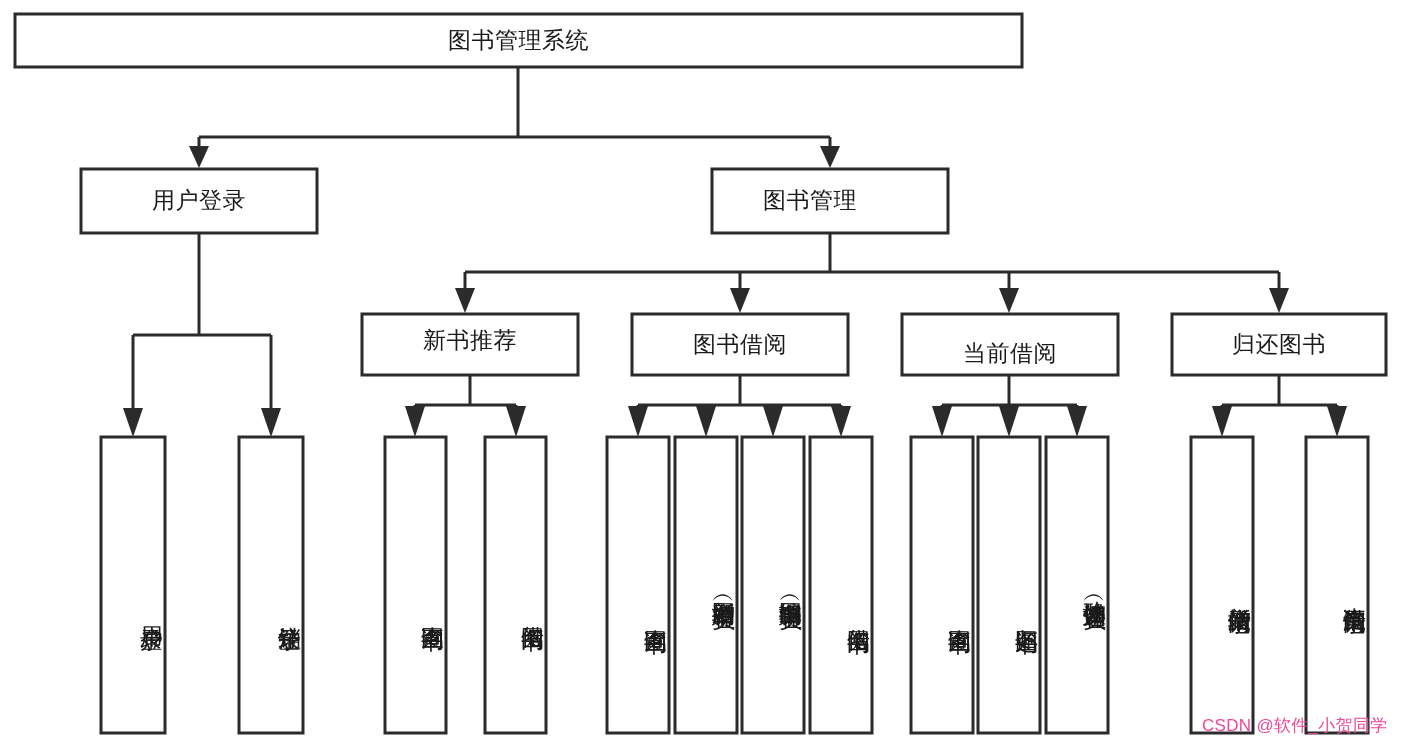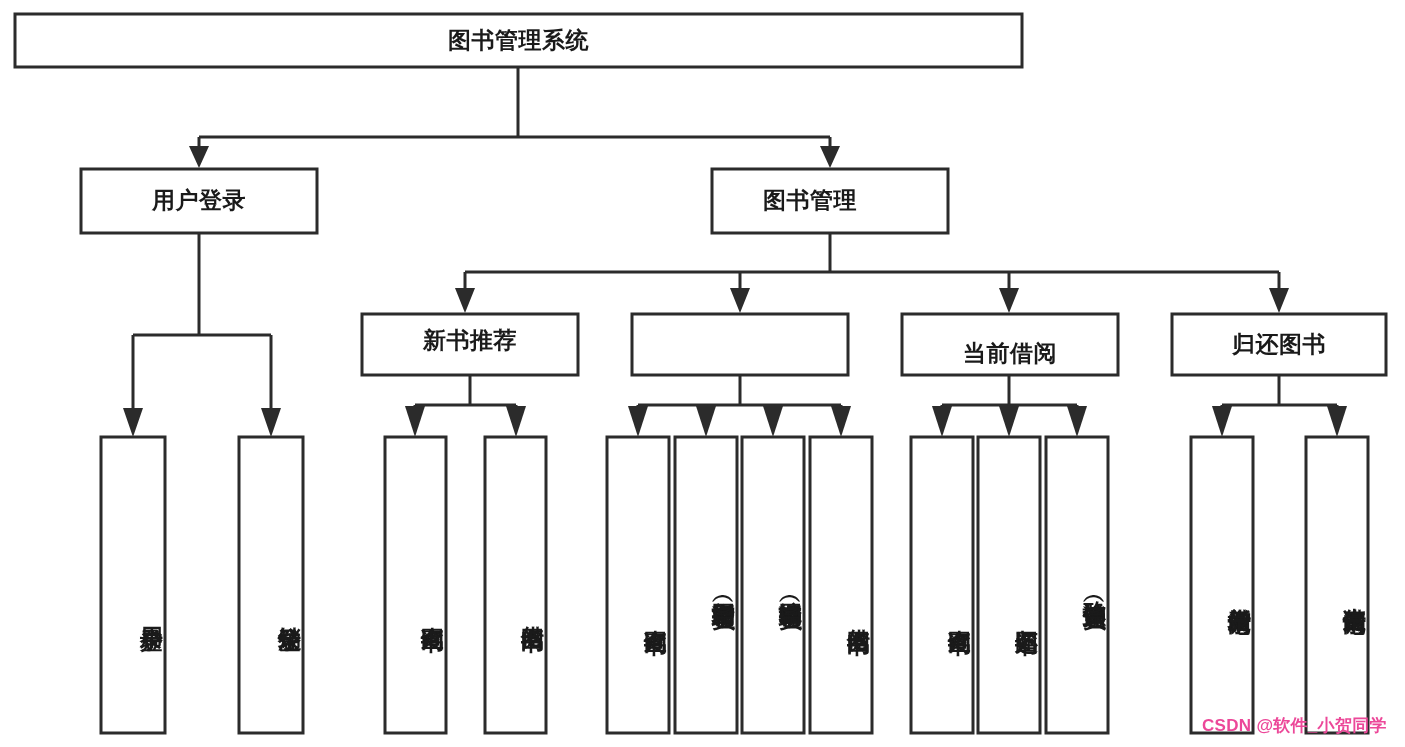--- a/index.html
+++ b/index.html
@@ -11,21 +11,20 @@
     width: 1405px;
     height: 747px;
     font-family: "Liberation Sans", "DejaVu Sans", sans-serif;
     overflow: hidden;
     position: relative;
   }
   #diagram-root {
     position: relative;
     width: 1405px;
     height: 747px;
-    font-weight: bold;
   }
   svg.diagram-svg {
     position: absolute;
     top: 0;
     left: 0;
     width: 1405px;
     height: 747px;
     display: block;
   }
   .node-box {
@@ -197,20 +196,21 @@
     <rect class="node-box" x="1191" y="437" width="62" height="296"></rect>
     <rect class="node-box" x="1306" y="437" width="62" height="296"></rect>
   </svg>
 
   <div class="node-label-h" style="left:15px; top:14px; width:1007px; height:53px;">图书管理系统</div>
 
   <div class="node-label-h" style="left:81px; top:169px; width:236px; height:64px;">用户登录</div>
   <div class="node-label-h" style="left:712px; top:169px; width:196px; height:64px;">图书管理</div>
 
   <div class="node-label-h" style="left:362px; top:314px; width:216px; height:54px;border-radius:13px;">新书推荐</div>
+  <div class="node-label-h" style="left:632px; top:314px; width:216px; height:61px;">图书借阅</div>
   <div class="node-label-h" style="left:902px; top:314px; width:216px; height:79px;">当前借阅</div>
   <div class="node-label-h" style="left:1172px; top:314px; width:214px; height:61px;">归还图书</div>
 
   <div class="node-label-v" style="left:101px; top:487px; width:64px; height:246px;">
       <span>用户登录</span>
     </div>
   <div class="node-label-v" style="left:239px; top:487px; width:64px; height:246px;">
       <span>注销登录</span>
     </div>
 

